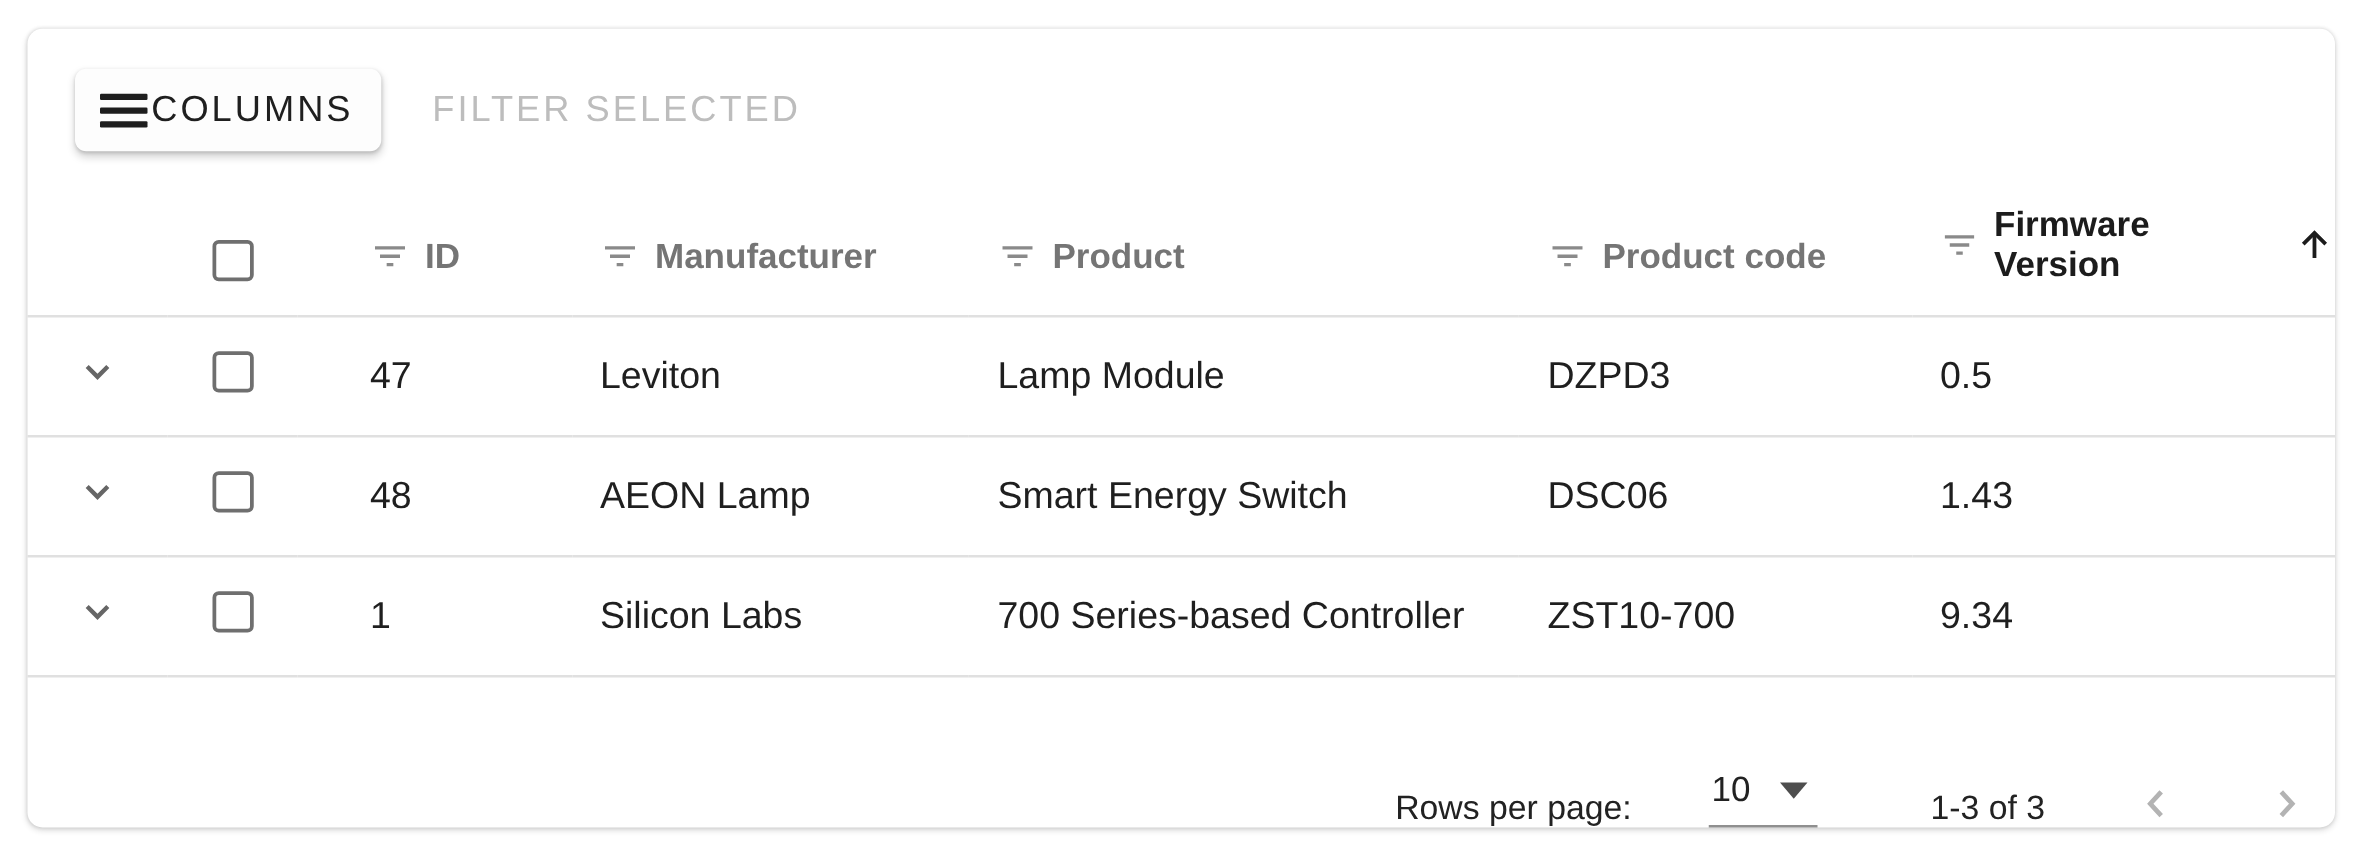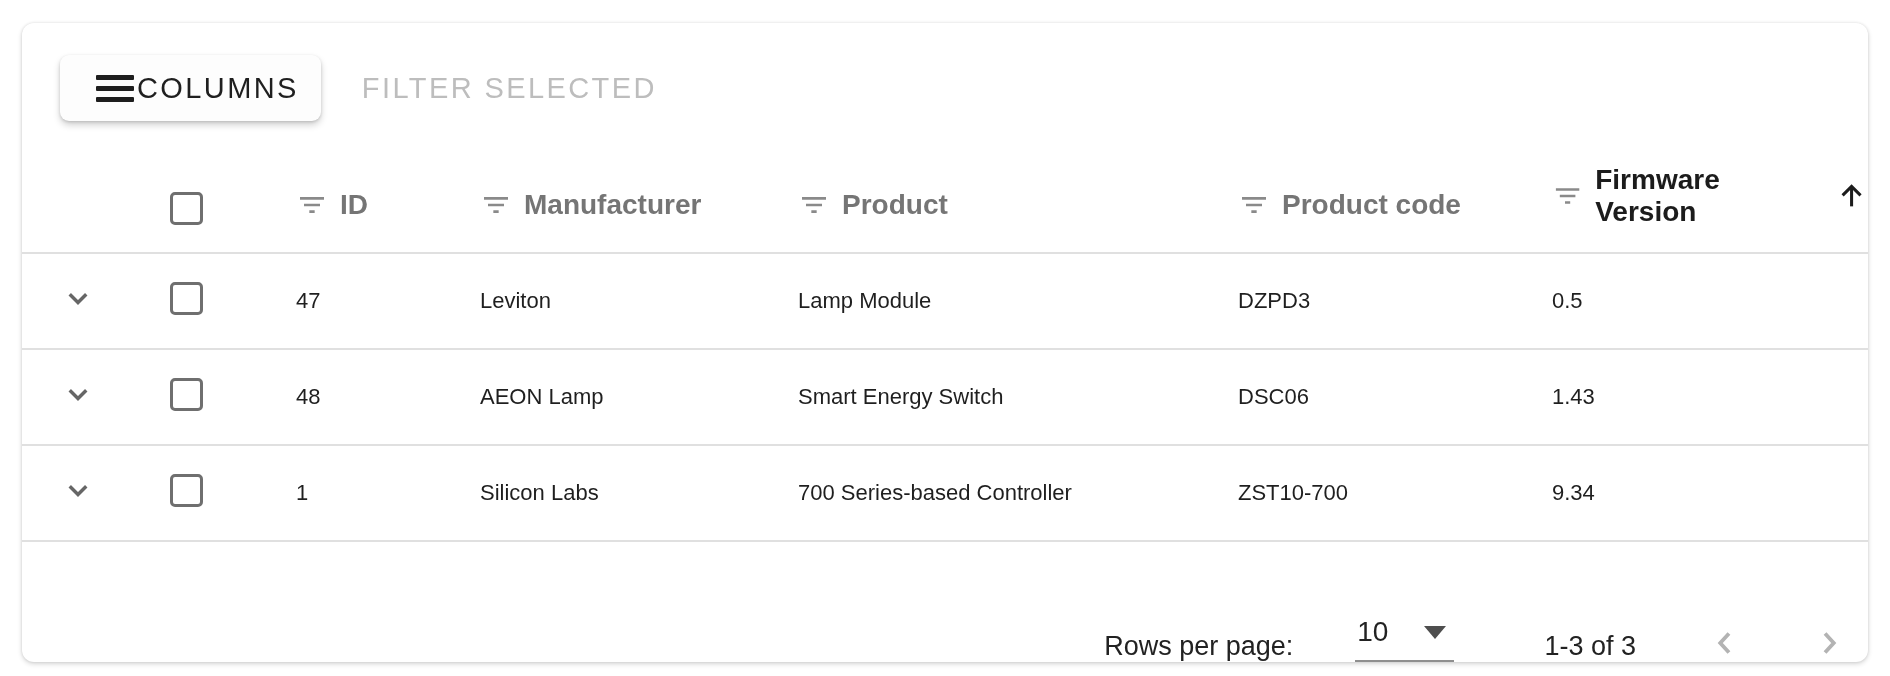--- a/index.html
+++ b/index.html
@@ -13,53 +13,53 @@
   .card{
     position:absolute; left:22px; top:23px; width:1846px; height:639px;
     background:#fff; border-radius:12px;
     box-shadow:0 2px 5px rgba(0,0,0,.16), 0 0 3px rgba(0,0,0,.10);
   }
   
   .toolbar{height:97px; display:flex; align-items:flex-start; padding:32px 0 0 38px;}
   .btn{height:66px; display:inline-flex; align-items:center; border:none; cursor:pointer;
     background:transparent; font-family:inherit; font-size:29px; font-weight:500;
     letter-spacing:2.4px; border-radius:9px; white-space:nowrap;}
-  .btn-raised{background:#fdfdfd; color:#1f1f1f; padding:0 22px 0 36px;
+  .btn-raised{background:#fdfdfd; color:#1f1f1f; padding:0 22px 0 20px;
     box-shadow:0 4px 7px rgba(0,0,0,.18), 0 1px 3px rgba(0,0,0,.14);}
   .hamburger{display:inline-flex; flex-direction:column; justify-content:space-between;
     width:38px; height:27px; margin-right:3px;}
   .hamburger i{display:block; height:5px; background:#1e1e1e; border-radius:1px;}
   .btn-text{padding:0 16px;}
   .btn-disabled{color:var(--disabled); margin-left:25px; cursor:default;}
   .btn-primary{color:var(--accent); margin-left:43px;}
   
   table{width:100%; border-collapse:collapse; table-layout:fixed;}
   col.c-expand{width:112px;} col.c-check{width:104px;} col.c-id{width:220px;}
   col.c-manu{width:317px;} col.c-prod{width:440px;} col.c-code{width:315px;}
   col.c-fw{width:338px;}
   thead tr{height:133px;margin-left:41px;}
   th{vertical-align:bottom; padding-bottom:24px; border-bottom:2px solid var(--divider);
     text-align:left; font-size:28px; font-weight:700; color:var(--header-text);}
   th .hwrap{display:inline-flex; align-items:center; gap:12px; cursor:pointer;}
   th.sorted{color:var(--active-header);}
-  td{border-bottom:2px solid var(--divider); font-size:22px; color:var(--cell-text);
+  td{border-bottom:2px solid var(--divider); font-size:30px; color:var(--cell-text);
     vertical-align:middle;}
   tbody tr{height:96px;}
   .pad-id{padding-left:58px;} .pad-manu{padding-left:22px;} .pad-prod{padding-left:23px;}
   .pad-code{padding-left:23px;} .pad-fw{padding-left:22px;}
   .center{text-align:center;}
   .checkbox{width:33px; height:33px; border:3px solid #6f6f6f; border-radius:5px;
     display:inline-block; background:#fff; cursor:pointer;}
   thead .checkbox{margin-bottom:-4px;}
   .icon-btn{background:none; border:none; cursor:pointer; padding:0; line-height:0;}
   
   .pagination{height:120px; display:flex; align-items:flex-end; justify-content:flex-end;
     padding-right:20px; font-size:27px; color:#222;}
   .rpp-label{margin-right:62px;}
-  .rpp-select{display:inline-flex; align-items:center; gap:36px; font-size:28px;
+  .rpp-select{display:inline-flex; align-items:center; gap:24px; font-size:28px;
     border-bottom:2px solid #8f8f8f; padding:0 8px 12px 2px; margin:14px 90px 0 0;
     cursor:pointer;}
   .tri-down{width:0; height:0; border-left:11px solid transparent;
     border-right:11px solid transparent; border-top:13px solid #4e4e4e;}
   .range{margin-right:70px;}
   .pag-btn{margin-right:66px;}
   .pag-btn.next{margin-right:0;}
 </style>
 </head>
 <body>

